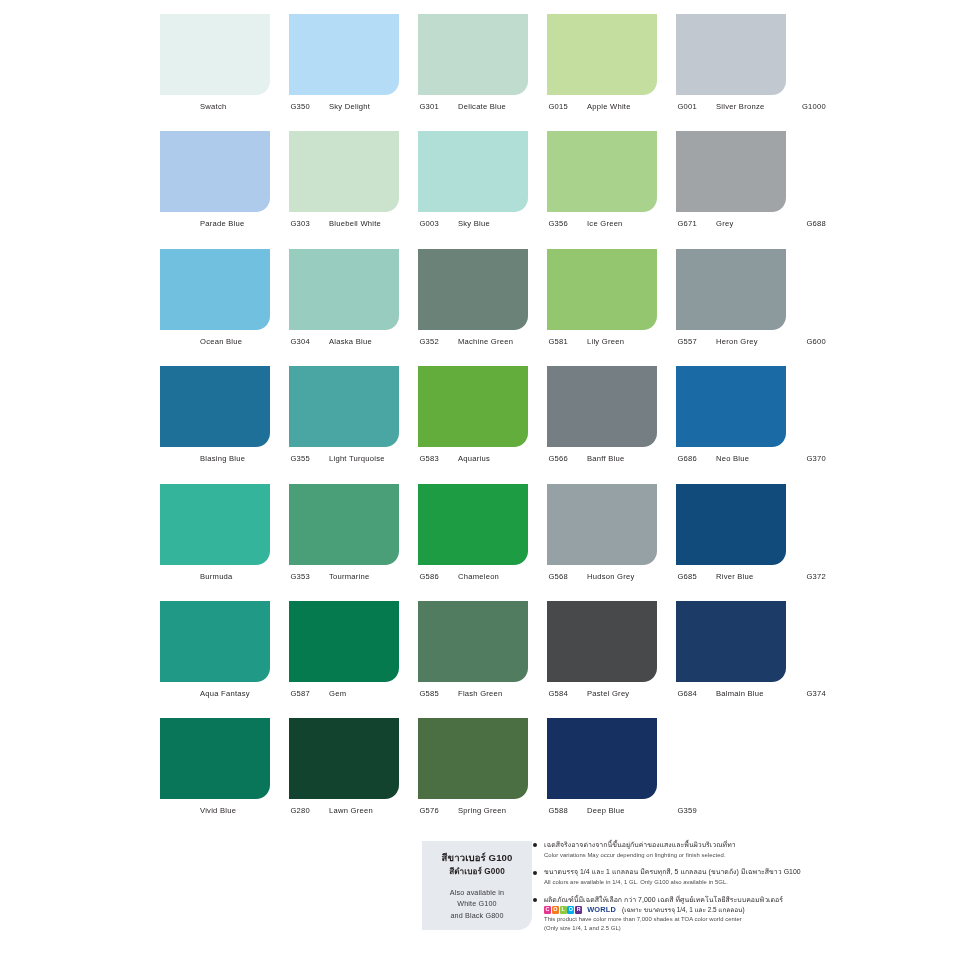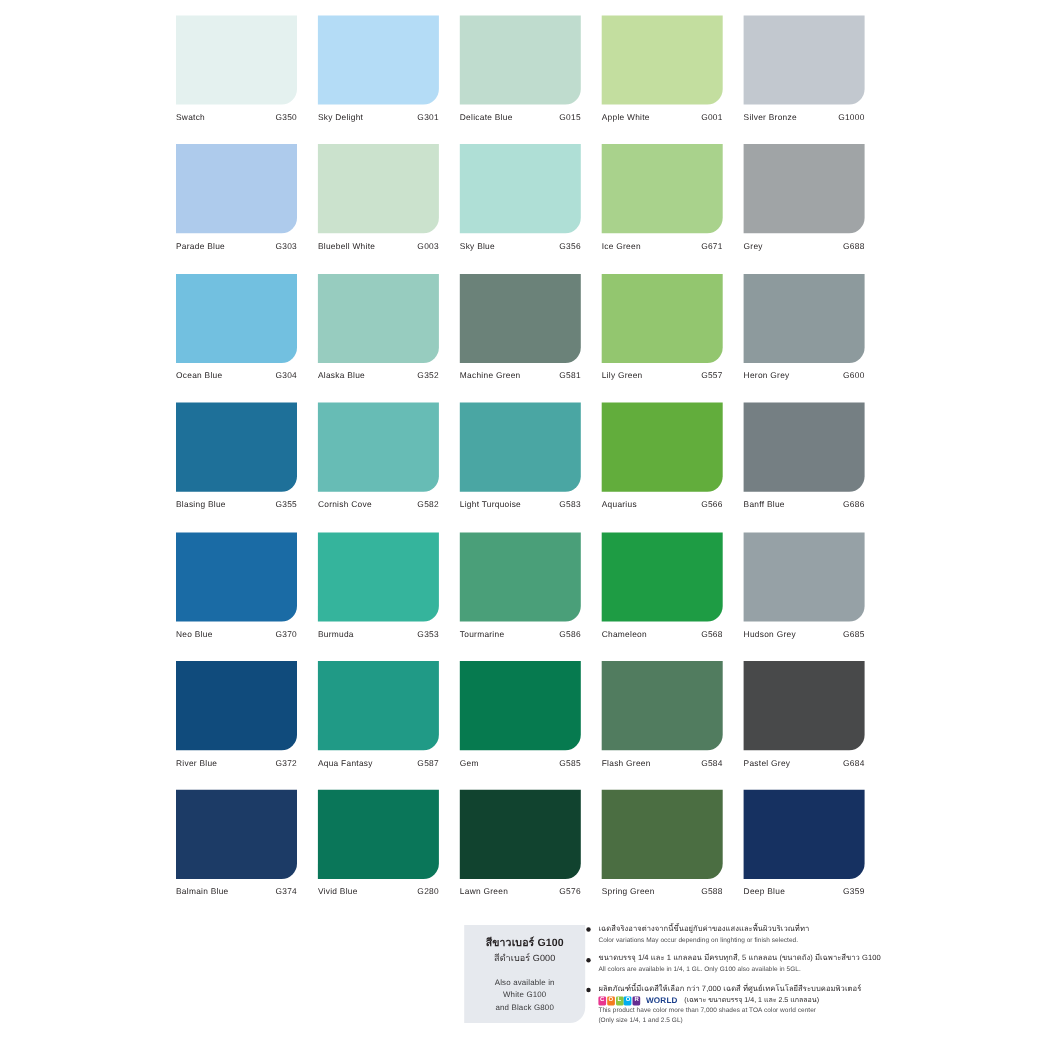--- a/index.html
+++ b/index.html
@@ -51,20 +51,21 @@
   .swatch-label-row {
     display: flex;
     justify-content: space-between;
     align-items: baseline;
     width: 110px;
     margin-top: 7px;
     font-size: 7.6px;
     letter-spacing: 0.25px;
     color: #231f20;
     white-space: nowrap;
+    margin-left: 40px;
   }
   .swatch-name { text-align: left; }
   .swatch-code { text-align: left; }
 
   
   #info-box {
     position: absolute;
     left: 422px;
     top: 841px;
     width: 110px;
@@ -78,21 +79,21 @@
   }
   #info-box .th-line1 {
     font-size: 9.6px;
     font-weight: bold;
     color: #231f20;
     line-height: 1.25;
     letter-spacing: 0.1px;
   }
   #info-box .th-line2 {
     font-size: 8.2px;
-    font-weight: normal;
+    font-weight: bold;
     color: #231f20;
     line-height: 1.3;
     margin-top: 3px;
     letter-spacing: 0.1px;
   }
   #info-box .en-lines {
     font-size: 7.2px;
     color: #3a3a3c;
     line-height: 1.62;
     margin-top: 9px;
@@ -278,27 +279,20 @@
         <div class="swatch-label-row">
           <span class="swatch-name">Heron Grey</span>
           <span class="swatch-code">G600</span>
         </div>
       </div>
       <div class="swatch-cell">
         <div class="swatch-chip" style="background: rgb(30, 112, 153);"></div>
         <div class="swatch-label-row">
           <span class="swatch-name">Blasing Blue</span>
           <span class="swatch-code">G355</span>
-        </div>
-      </div>
-      <div class="swatch-cell">
-        <div class="swatch-chip" style="background: rgb(103, 188, 181);"></div>
-        <div class="swatch-label-row">
-          <span class="swatch-name">Cornish Cove</span>
-          <span class="swatch-code">G582</span>
         </div>
       </div>
       <div class="swatch-cell">
         <div class="swatch-chip" style="background: rgb(74, 166, 163);"></div>
         <div class="swatch-label-row">
           <span class="swatch-name">Light Turquoise</span>
           <span class="swatch-code">G583</span>
         </div>
       </div>
       <div class="swatch-cell">

